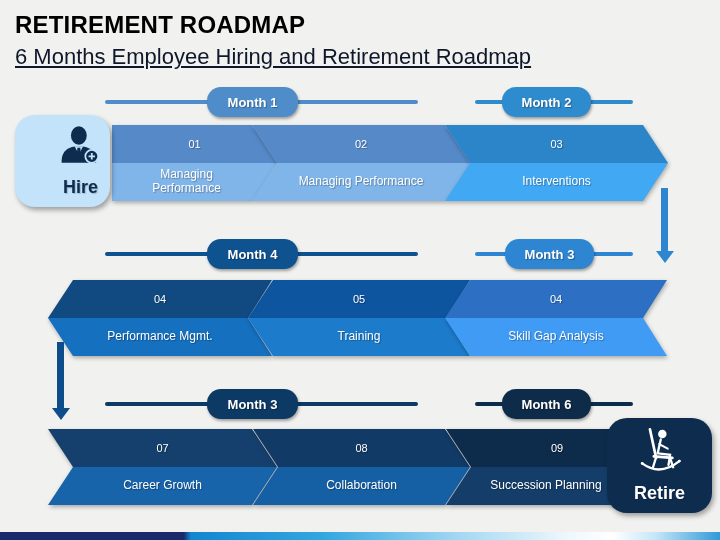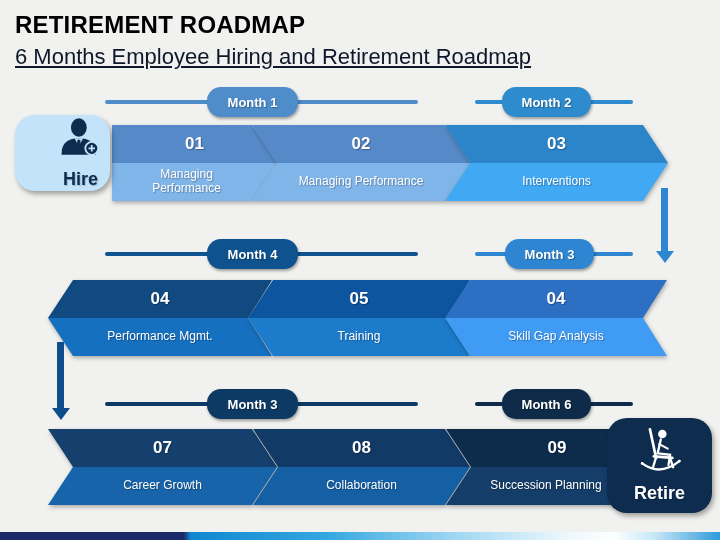--- a/index.html
+++ b/index.html
@@ -15,21 +15,21 @@
   .month-pill { position:absolute; height:30px; width:91px; border-radius:14px;
     display:flex; align-items:center; justify-content:center;
     color:#fff; font-size:13px; font-weight:bold;
     box-shadow:1px 2px 3px rgba(0,0,0,.35); text-shadow:1px 1px 1px rgba(0,0,0,.3); }
 
   
   .seg { position:absolute; height:76px; filter:drop-shadow(1px 2px 2px rgba(0,0,0,.30)); }
   .seg-clip { width:100%; height:100%; display:flex; flex-direction:column; }
   .half { flex:1; display:flex; align-items:center; justify-content:center;
     color:#fff; text-shadow:1px 1px 1px rgba(0,0,0,.3); text-align:center; }
-  .half.num { font-size:17px; font-weight:bold; }
+  .half.num { font-size:11px; font-weight:normal; }
   .half.lbl { font-size:12px; line-height:1.15; padding:0 26px; }
   .clip-right-first { clip-path:polygon(0 0, calc(100% - 25px) 0, 100% 50%, calc(100% - 25px) 100%, 0 100%); }
   .clip-right-mid   { clip-path:polygon(0 0, calc(100% - 25px) 0, 100% 50%, calc(100% - 25px) 100%, 0 100%, 25px 50%); }
   .clip-left-mid    { clip-path:polygon(25px 0, 100% 0, calc(100% - 24px) 50%, 100% 100%, 25px 100%, 0 50%); }
 
   
   .vline { position:absolute; width:7px; }
   .varrow { position:absolute; width:0; height:0;
     border-left:9px solid transparent; border-right:9px solid transparent; border-top:12px solid #000; }
 
@@ -132,21 +132,21 @@
       <div class="half lbl" style="background-color: rgb(21, 96, 165);">Collaboration</div>
     </div>
   </div>
   <div class="seg" style="left:446px; top:429px; width:222px;">
     <div class="seg-clip clip-right-mid">
       <div class="half num" style="background-color: rgb(13, 43, 74);">09</div>
       <div class="half lbl" style="padding: 0px 40px 0px 18px; background-color: rgb(20, 62, 105);">Succession Planning</div>
     </div>
   </div>
 
-  <div class="endbox" style="left: 15px; top: 115px; width: 95px; height: 76px; background-color: rgb(195, 227, 250); padding-left: 36px;">
+  <div class="endbox" style="left: 15px; top: 115px; width: 95px; height: 92px; background-color: rgb(195, 227, 250); padding-left: 36px;">
     <span>
       <svg width="46" height="44" viewBox="0 0 64 60">
         <ellipse cx="29" cy="14" rx="11" ry="13" fill="#0e2c4e"></ellipse>
         <path d="M5,50 C5,35 15,29 29,29 C43,29 53,35 53,50 L53,52 L5,52 Z" fill="#0e2c4e"></path>
         <path d="M23,29 L29,40 L35,29 Z" fill="#c3e3fa"></path>
         <path d="M27,31 L31,31 L32,42 L29,47 L26,42 Z" fill="#0e2c4e"></path>
         <circle cx="47" cy="43" r="9" fill="#0e2c4e" stroke="#c3e3fa" stroke-width="2.5"></circle>
         <path d="M47,38.5 L47,47.5 M42.5,43 L51.5,43" stroke="#c3e3fa" stroke-width="2.5"></path>
       </svg>
     </span>

